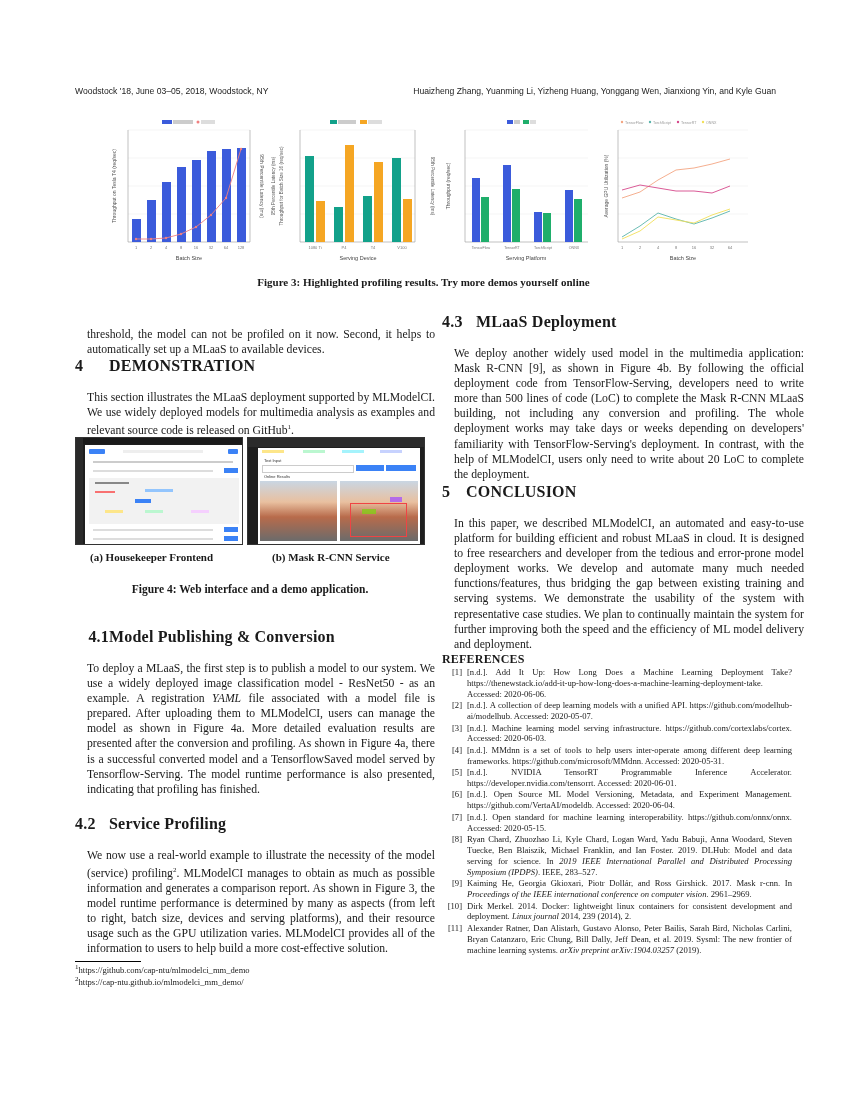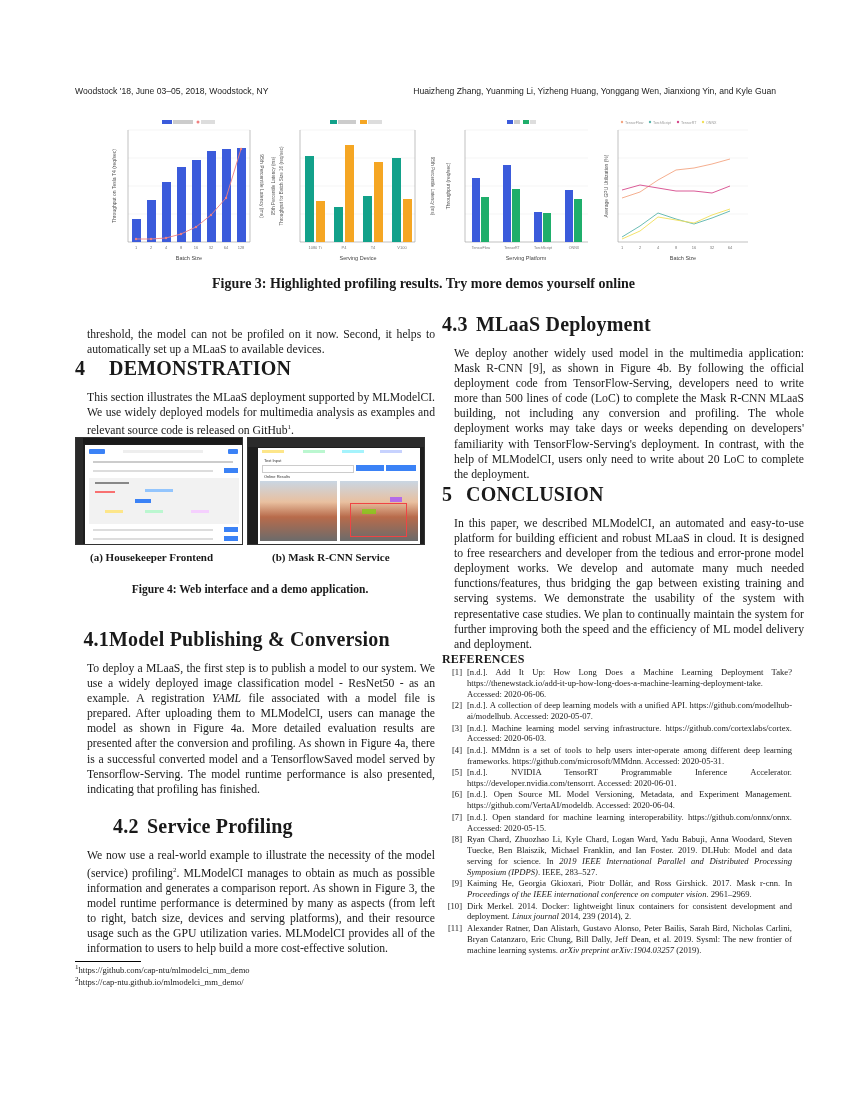--- a/index.html
+++ b/index.html
@@ -3,25 +3,25 @@
 <meta charset="utf-8">
 <style>
   html, body { margin:0; padding:0; background:#fff; }
   body { width:850px; height:1100px; position:relative; font-family:"Liberation Serif", serif; color:#1a1a1a; overflow:hidden; }
   .hdr { position:absolute; top:86px; font-family:"Liberation Sans", sans-serif; font-size:8.6px; color:#222; }
   .hdr.left { left:75px; }
   .hdr.right { right:74px; }
   .fig3 { position:absolute; top:116px; left:100px; width:660px; height:150px; }
   .chart { position:absolute; top:0; height:150px; }
   .chart svg { width:100%; height:100%; }
-  .fig3cap { position:absolute; top:276px; left:0; width:847px; text-align:center; font-weight:bold; font-size:14px; }
+  .fig3cap { position:absolute; top:276px; left:0; width:847px; text-align:center; font-weight:bold; font-size:11px; }
   .col { position:absolute; font-size:11.7px; line-height:15.1px; text-align:justify; }
   .col.left { left:75px; width:348px; }
   .col.right { left:442px; width:350px; }
-  h2 { font-family:"Liberation Serif", serif; font-weight:bold; font-size:20px; margin:0; position:absolute; letter-spacing:0.2px; }
+  h2 { font-family:"Liberation Serif", serif; font-weight:bold; font-size:16px; margin:0; position:absolute; letter-spacing:0.2px; }
   h2 .num { display:inline-block; width:34px; }
   p.para { margin:12px; position:absolute; }
   .fig4 { position:absolute; top:437px; left:75px; width:350px; height:108px; }
   .shot { position:absolute; top:0; height:108px; background:#1e1e1e; border:1px solid #333; box-sizing:border-box; overflow:hidden; }
   .subcap { position:absolute; top:551px; font-weight:bold; font-size:11px; }
   .fig4cap { position:absolute; top:583px; left:75px; width:350px; text-align:center; font-weight:bold; font-size:11.5px; }
   .fn { position:absolute; left:75px; font-size:8.6px; }
   .fnrule { position:absolute; left:75px; top:961px; width:66px; border-top:0.8px solid #000; }
   .refs { position:absolute; left:442px; top:667px; width:350px; font-size:8.6px; line-height:10.9px; }
   .ref { display:flex; margin-bottom:0.5px; }
@@ -251,21 +251,21 @@
     </div>
   </div>
 </div>
 <div class="subcap" style="left:90px;">(a) Housekeeper Frontend</div>
 <div class="subcap" style="left:272px;">(b) Mask R-CNN Service</div>
 <div class="fig4cap">Figure 4: Web interface and a demo application.</div>
 
 <h2 style="left:75px;top:628px;text-align:right;"><span class="num">4.1</span><span>Model Publishing &amp; Conversion</span></h2>
 <p class="para col left" style="top:649px;"><span>To deploy a MLaaS, the first step is to publish a model to our system. We use a widely deployed image classification model - ResNet50 - as an example. A registration </span><i>YAML</i><span> file associated with a model file is prepared. After uploading them to MLModelCI, users can manage the model as shown in Figure 4a. More detailed evaluation results are presented after the conversion and profiling. As shown in Figure 4a, there is a successful converted model and a TensorflowSaved model served by Tensorflow-Serving. The model runtime performance is also presented, indicating that profiling has finished.</span></p>
 
-<h2 style="left:75px;top:815px;margin-left:38px;"><span class="num">4.2</span><span>Service Profiling</span></h2>
+<h2 style="left:75px;top:815px;"><span class="num">4.2</span><span>Service Profiling</span></h2>
 <p class="para col left" style="top:836px;"><span>We now use a real-world example to illustrate the necessity of the model (service) profiling</span><sup>2</sup><span>. MLModelCI manages to obtain as much as possible information and generates a comparison report. As shown in Figure 3, the model runtime performance is determined by many as aspects (from left to right, batch size, devices and serving platforms), and their resource usage such as the GPU utilization varies. MLModelCI provides all of the information to users to help build a more cost-effective solution.</span></p>
 
 <div class="fnrule"></div>
 <div class="fn" style="top:963px;"><sup>1</sup><span>https://github.com/cap-ntu/mlmodelci_mm_demo</span></div>
 <div class="fn" style="top:975px;"><sup>2</sup><span>https://cap-ntu.github.io/mlmodelci_mm_demo/</span></div>
 
 <h2 style="left:442px;top:313px;"><span class="num">4.3</span><span>MLaaS Deployment</span></h2>
 <p class="para col right" style="top:334px;">We deploy another widely used model in the multimedia application: Mask R-CNN [9], as shown in Figure 4b. By following the official deployment code from TensorFlow-Serving, developers need to write more than 500 lines of code (LoC) to complete the Mask R-CNN MLaaS building, not including any conversion and profiling. The whole deployment works may take days or weeks depending on developers' familiarity with TensorFlow-Serving's deployment. In contrast, with the help of MLModelCI, users only need to write about 20 LoC to complete the deployment.</p>
 
 <h2 style="left:442px;top:483px;"><span class="num" style="width:24px;">5</span><span>CONCLUSION</span></h2>

